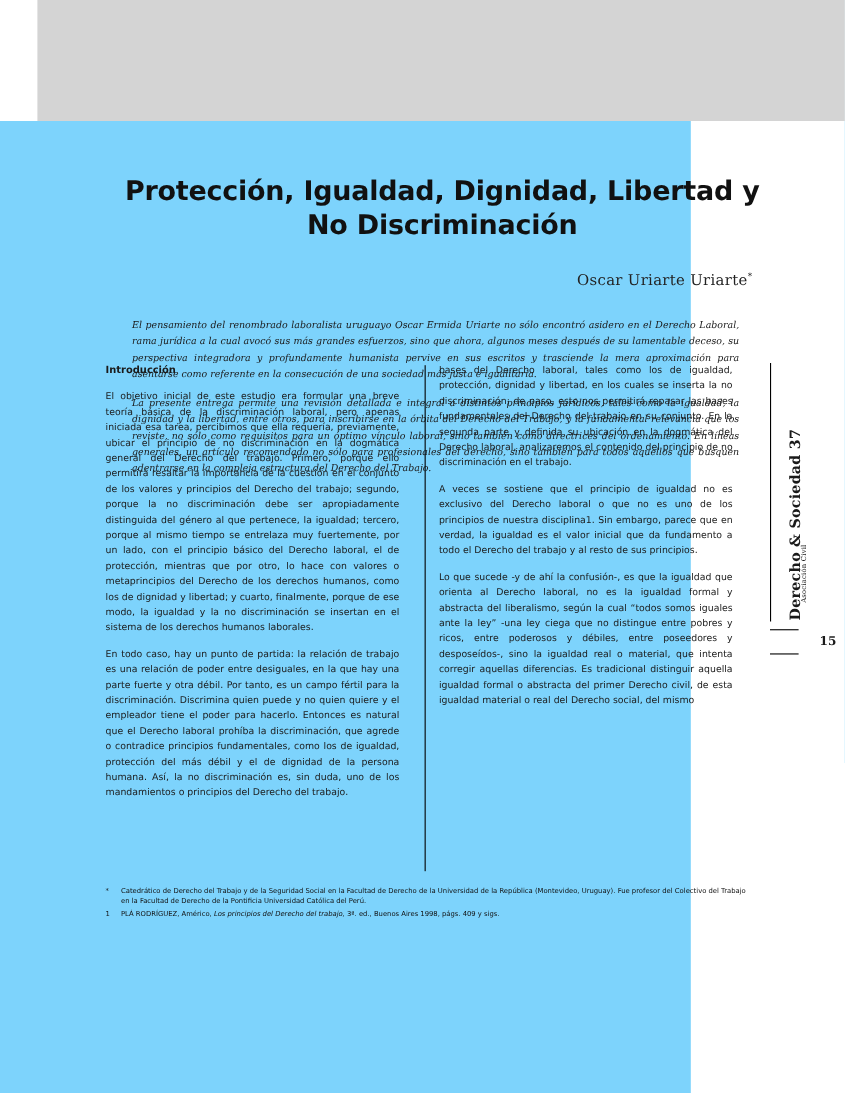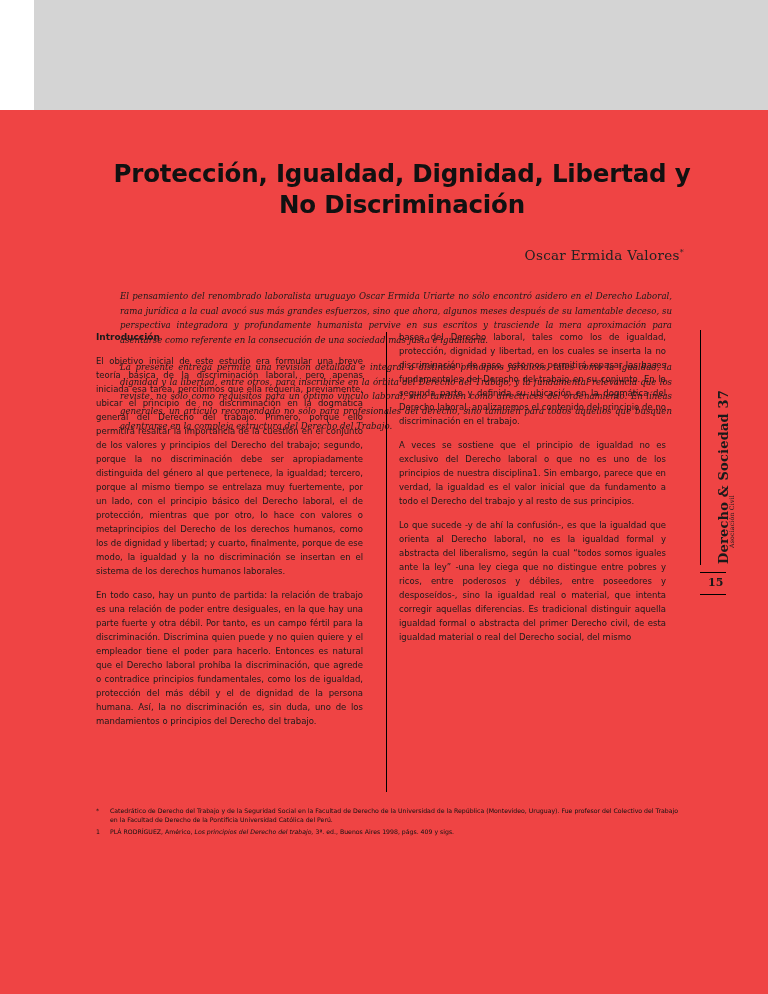--- a/index.html
+++ b/index.html
@@ -8,23 +8,23 @@
     width: 768px;
     height: 994px;
     background: #ffffff;
     font-family: "DejaVu Sans", sans-serif;
     color: #1a1a1a;
     position: relative;
     overflow: hidden;
   }
   .page {
     position: relative;
-    width: 768px;
+    width: 628px;
     height: 994px;
-    background: #ef4444;
+    background: #7dd3fc;
   }
   
   .top-band {
     position: absolute;
     top: 0; left: 0;
     width: 768px;
     height: 110px;
     background: #d4d4d4;
   }
   .left-grey-strip {
@@ -151,21 +151,21 @@
     letter-spacing: 0.2px;
   }
   .side-sub {
     left: 34px;
     top: 216px;
     font-size: 6.2px;
     letter-spacing: 0.2px;
   }
   .page-num {
     position: absolute;
-    left: 708px;
+    left: 745px;
     top: 576px;
     font-family: "DejaVu Serif", serif;
     font-size: 11px;
     font-weight: bold;
   }
   .page-num-rule-top {
     position: absolute;
     left: 700px;
     top: 572px;
     width: 26px;
@@ -202,21 +202,21 @@
 <div class="page">
 
   <div class="top-band"></div>
   <div class="left-grey-strip"></div>
 
   <div class="content">
 
     <h1 class="title">Protección, Igualdad, Dignidad, Libertad y No Discriminación</h1>
 
     <div class="author">
-      <span>Oscar Ermida Valores</span><sup>*</sup>
+      <span>Oscar Uriarte Uriarte</span><sup>*</sup>
     </div>
 
     <div class="abstract">
       <p>El pensamiento del renombrado laboralista uruguayo Oscar Ermida Uriarte no sólo encontró asidero en el Derecho Laboral, rama jurídica a la cual avocó sus más grandes esfuerzos, sino que ahora, algunos meses después de su lamentable deceso, su perspectiva integradora y profundamente humanista pervive en sus escritos y trasciende la mera aproximación para asentarse como referente en la consecución de una sociedad más justa e igualitaria.</p>
       <p>La presente entrega permite una revisión detallada e integral a distintos principios jurídicos, tales como la igualdad, la dignidad y la libertad, entre otros, para inscribirse en la órbita del Derecho del Trabajo, y la fundamental relevancia que los reviste, no sólo como requisitos para un óptimo vínculo laboral, sino también como directrices del ordenamiento. En líneas generales, un artículo recomendado no sólo para profesionales del derecho, sino también para todos aquellos que busquen adentrarse en la compleja estructura del Derecho del Trabajo.</p>
     </div>
 
   </div>
 
   <div class="cols">

